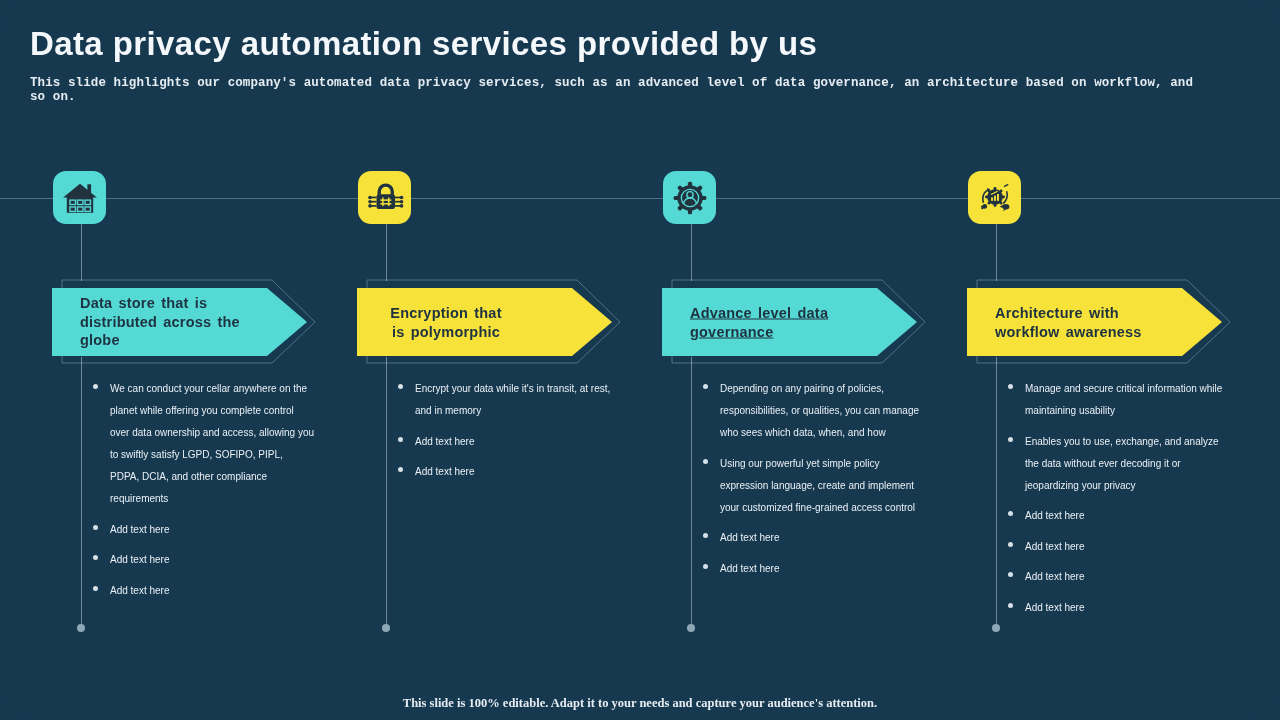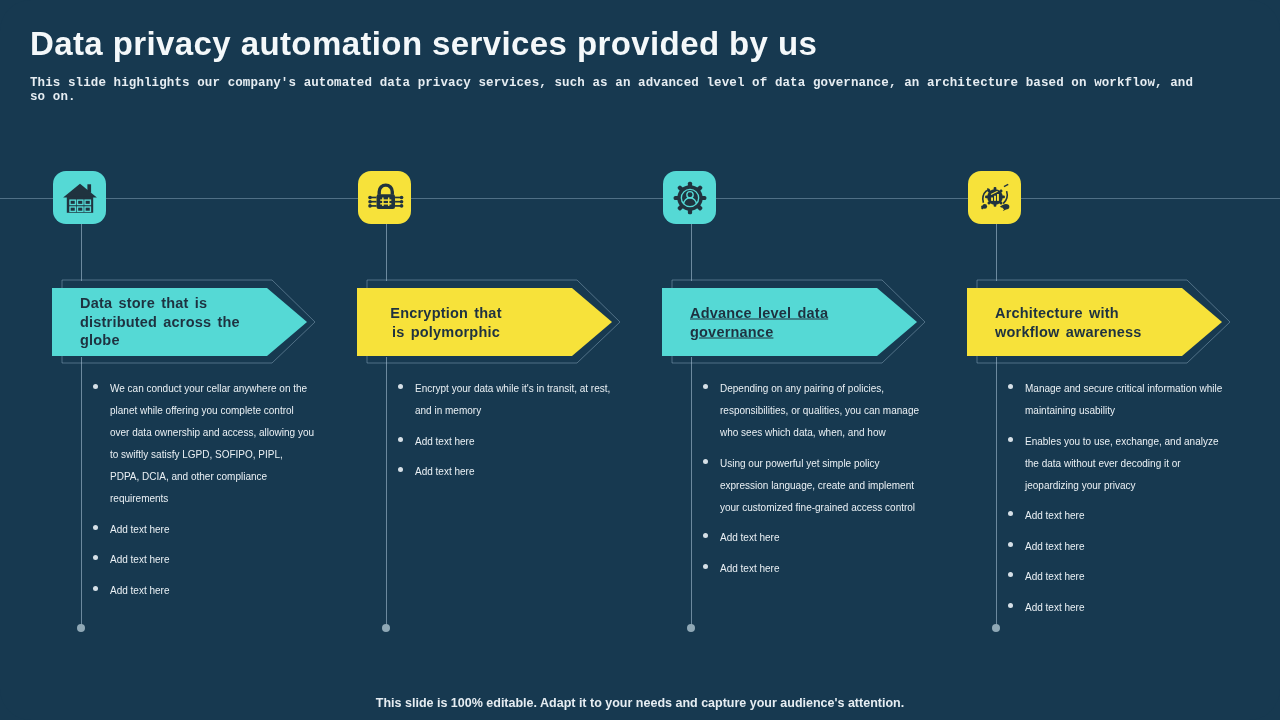--- a/index.html
+++ b/index.html
@@ -51,21 +51,21 @@
   .col-2 .arrow-title{max-width:158px;text-decoration:underline;}
   .col-3 .arrow-title{max-width:160px;}
 
   .bullets{position:absolute;left:40px;top:378px;width:222px;list-style:none;}
   .bullets li{position:relative;padding-left:18px;margin-bottom:8.5px;
     font-size:10px;line-height:22px;color:var(--text);}
   .bullets li::before{content:"";position:absolute;left:1px;top:6px;
     width:5px;height:5px;border-radius:50%;background:#D6E0E7;}
 
   .footer{position:absolute;left:0;top:696px;width:1280px;text-align:center;
-    font-size:12.5px;font-weight:600;color:#E6EDF2;}
+    font-size:12.5px;font-weight:600;color:#E6EDF2;font-family:Liberation Serif, serif;}
 </style>
 </head>
 <body>
 
 <div class="slide">
 
   <h1 class="title">Data privacy automation services provided by us</h1>
   <p class="subtitle">This slide highlights our company's automated data privacy services, such as an advanced level of data governance, an architecture based on workflow, and so on.</p>
 
   <div class="icon-rule"></div>

